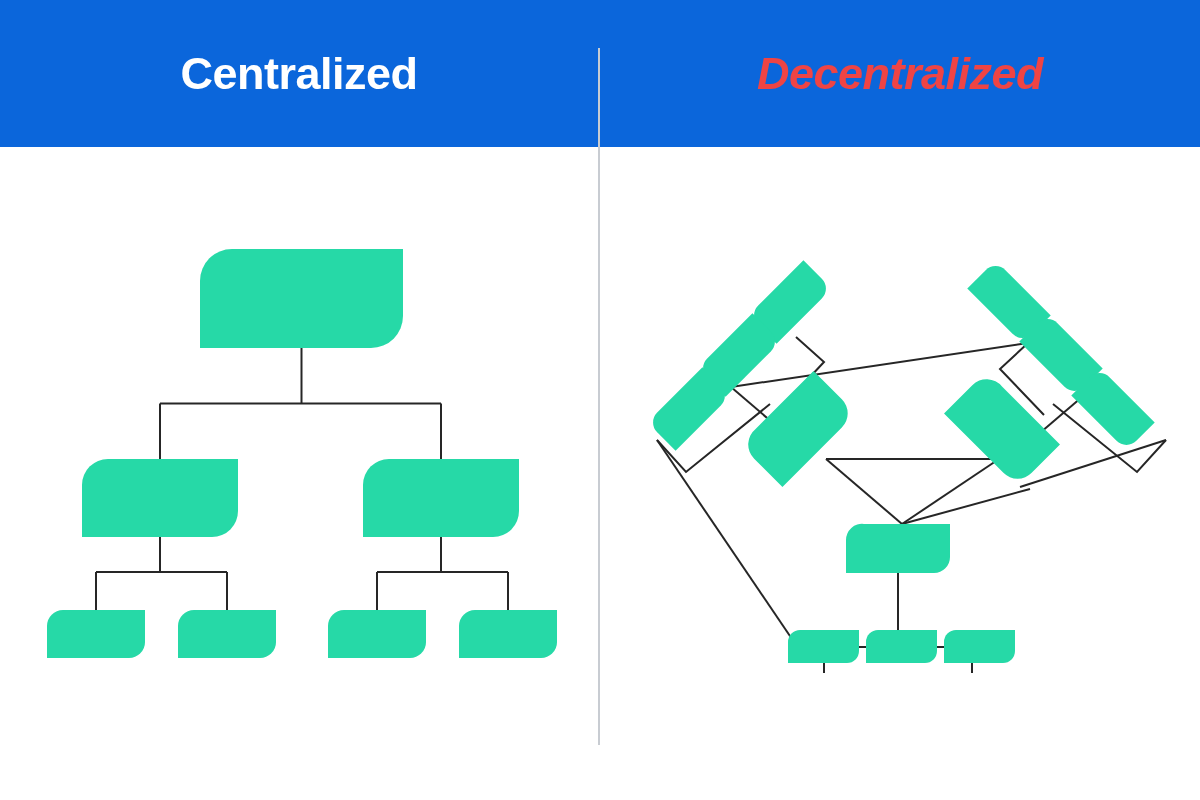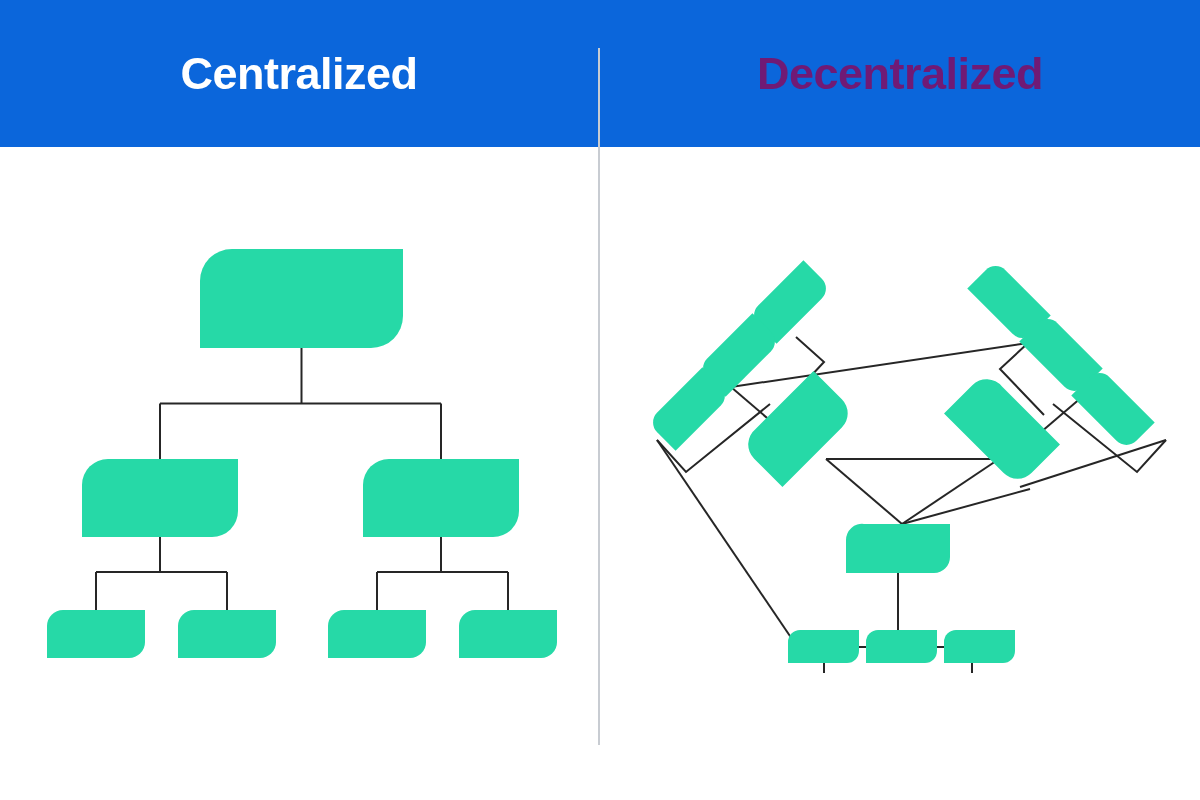--- a/index.html
+++ b/index.html
@@ -82,21 +82,21 @@
 </style>
 </head>
 <body style="background: rgb(255, 255, 255);">
 
 <div id="canvas">
 
   <div class="header-band" style="background: rgb(11, 102, 219);"></div>
 
   <div class="header-title left" style="color: rgb(255, 255, 255);">Centralized</div>
 
-  <div class="header-title right" style="color: #701a75;">Decentralized</div>
+  <div class="header-title right" style="color: #ef4444; font-style: italic;">Decentralized</div>
 
   <div class="divider" style="background: rgb(200, 204, 210);"></div>
 
   <div class="panel left">
     <svg width="598" height="653" viewBox="0 0 598 653" xmlns="http://www.w3.org/2000/svg">
 
       <g>
         <path class="edge-line" d="M 301.5 201 L 301.5 256.5" stroke="#262626"></path>
         <path class="edge-line" d="M 160 256.5 L 441 256.5" stroke="#262626"></path>
         <path class="edge-line" d="M 160 256.5 L 160 312" stroke="#262626"></path>

